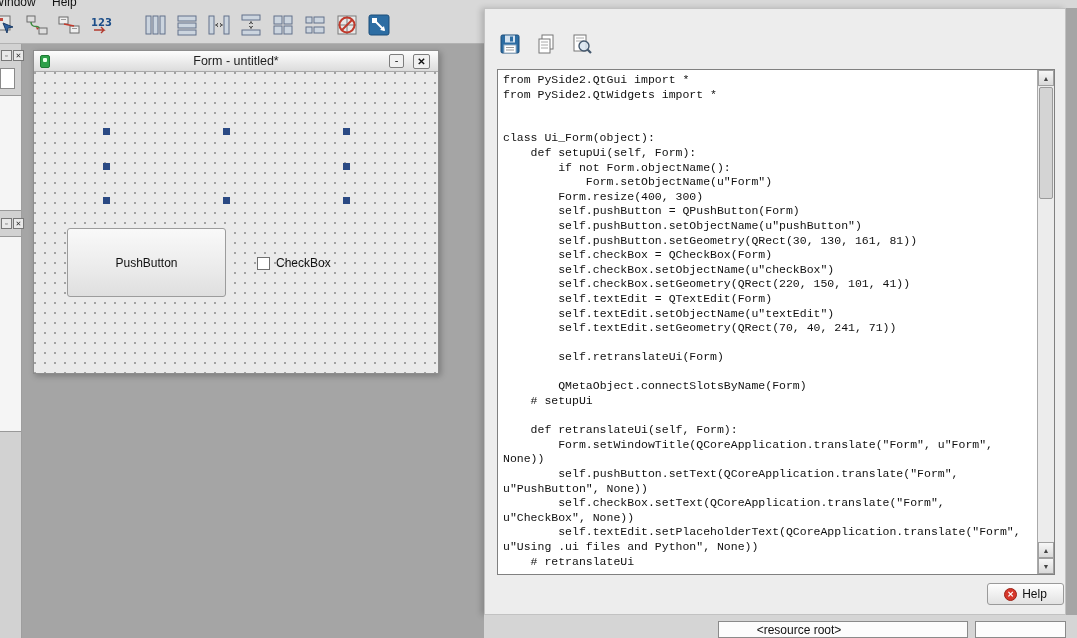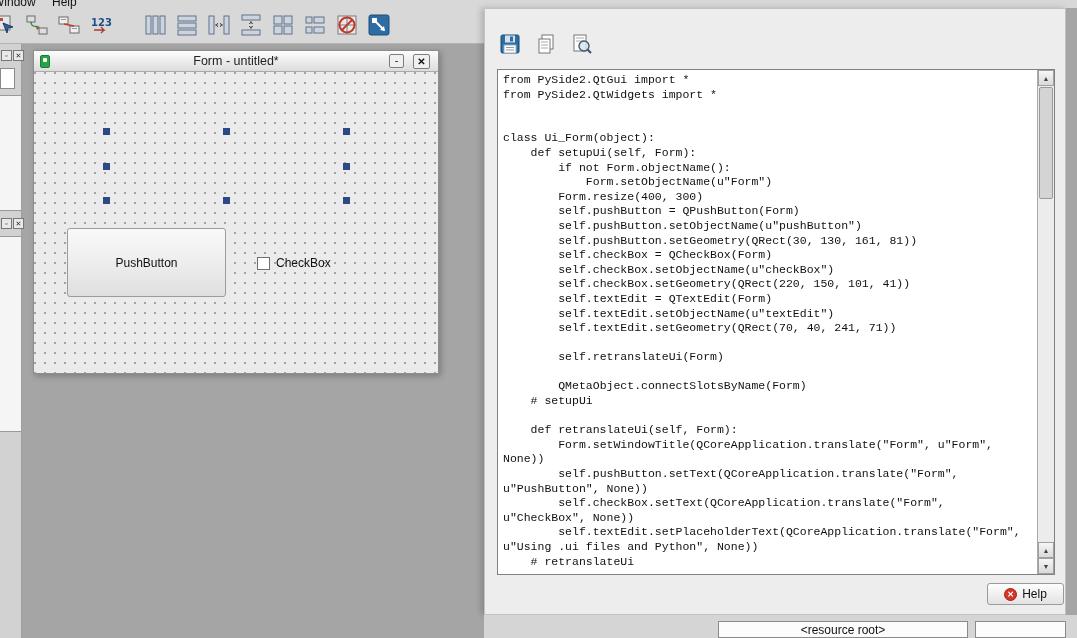--- a/index.html
+++ b/index.html
@@ -93,21 +93,21 @@
   .close-ico { width:13px; height:13px; border-radius:50%; background:#d6372b;
                border:1px solid #9c2418; color:#fff; font-size:8px; font-weight:bold;
                line-height:11px; text-align:center; }
 
   
   .bottom-strip { position:absolute; left:484px; top:615px; width:593px; height:23px; background:#d5d5d5; }
   .right-strip { position:absolute; left:1066px; top:8px; width:11px; height:607px; background:#a5a5a5; }
   .res-box1 { position:absolute; left:718px; top:621px; width:250px; height:17px;
               background:#fcfcfc; border:1px solid #8a8a8a; }
   .res-root { display:inline-block; width:160px; text-align:center; font-size:12px; color:#111;
-              padding-top:1px;margin-left:44px; }
+              padding-top:1px; }
   .res-box2 { position:absolute; left:975px; top:621px; width:91px; height:17px;
               background:#fcfcfc; border:1px solid #8a8a8a; }
 </style>
 </head>
 <body>
 
 <div id="root">
 
   <div class="topband">
     <div class="menubar">

